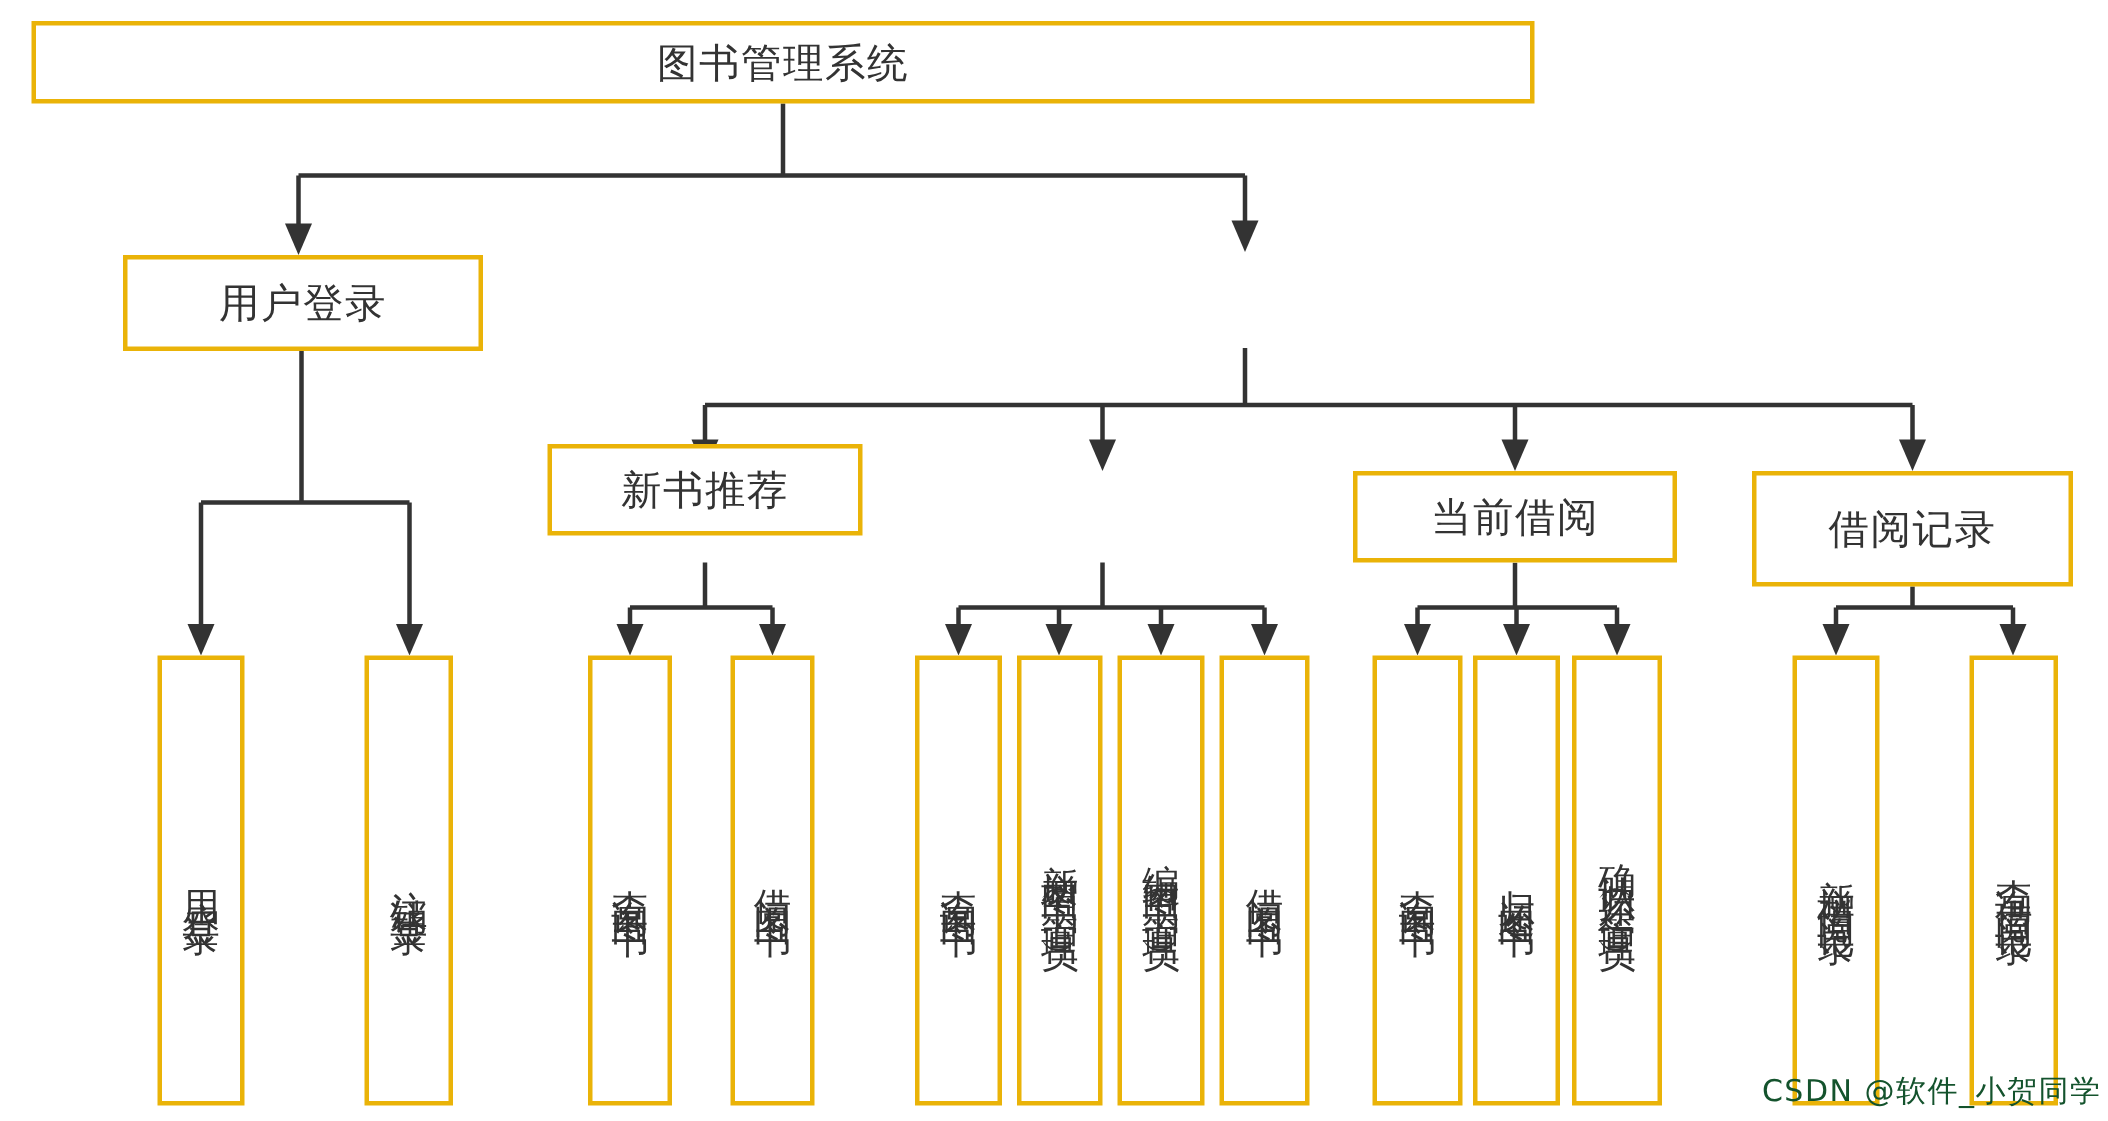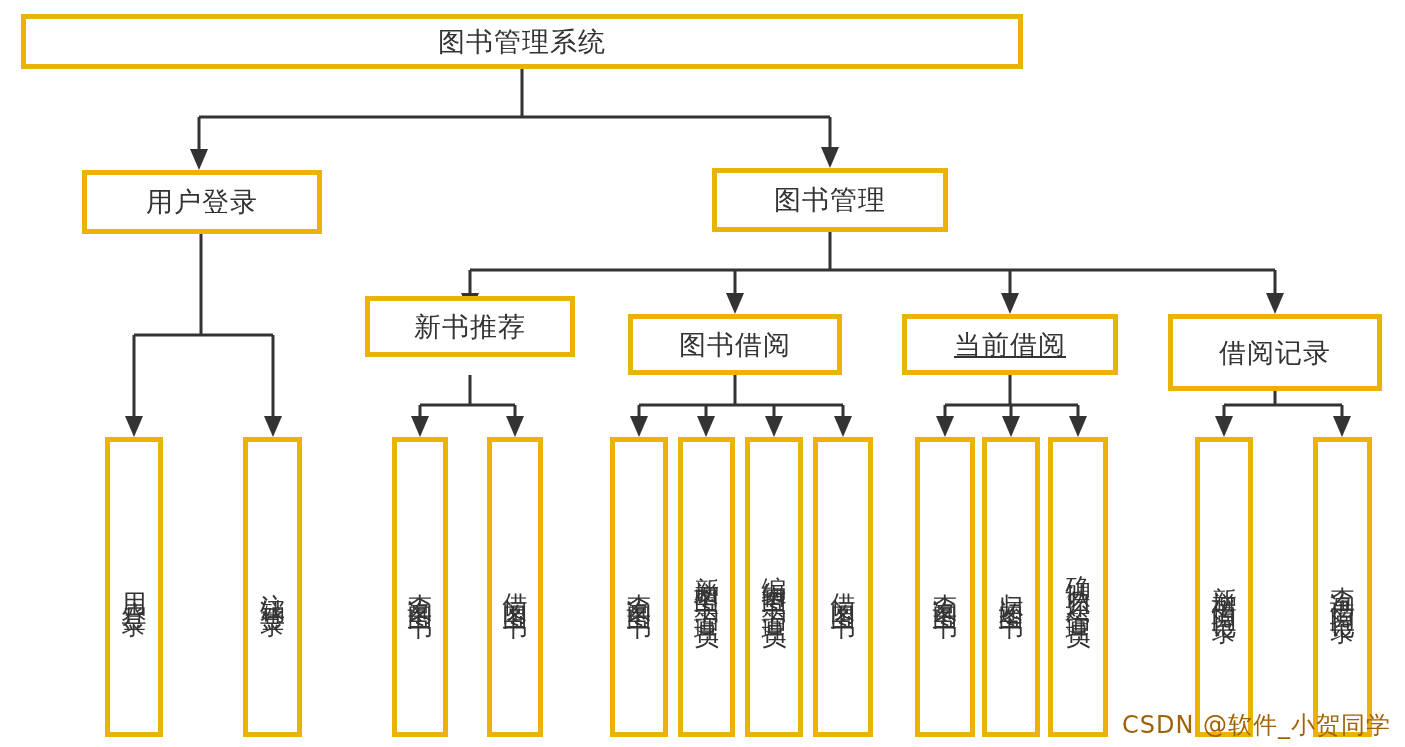--- a/index.html
+++ b/index.html
@@ -18,44 +18,44 @@
   #connectors {
     position: absolute;
     left: 0; top: 0;
     width: 1405px;
     height: 747px;
     z-index: 1;
   }
   .node {
     position: absolute;
     box-sizing: border-box;
-    border: 5px solid #eab308;
+    border: 3px solid #eab308;
     background: #ffffff;
     color: #333333;
     display: flex;
     align-items: center;
     justify-content: center;
     z-index: 2;
   }
   .hbox { font-size: 27px; letter-spacing: 1px; }
   .root-box { font-size: 27px; }
   .vbox .vtext {
     writing-mode: vertical-rl;
     text-orientation: mixed;
     font-size: 25px;
     letter-spacing: 7px;
     line-height: 1;
     white-space: nowrap;
   }
   .watermark {
     position: absolute;
-    right: 14px;
+    right: 4px;
     bottom: 6px;
-    font-size: 24px;
-    color: #a16207;
+    font-size: 20px;
+    color: #14532d;
     letter-spacing: 1px;
     z-index: 5;
     pointer-events: none;
   }
 </style>
 </head>
 <body>
 
 <div id="stage">
 
@@ -99,31 +99,25 @@
     </g>
   </svg>
 
   <div class="node hbox root-box" style="left:21px; top:14px; width:1002px; height:55px;">
     <span>图书管理系统</span>
   </div>
 
   <div class="node hbox" style="left:82px; top:170px; width:240px; height:64px;">
     <span>用户登录</span>
   </div>
-  <div class="node hbox" style="left:712px; top:168px; width:236px; height:64px;">
-    <span>图书管理</span>
-  </div>
 
   <div class="node hbox" style="left:365px; top:296px; width:210px; height:61px;">
     <span>新书推荐</span>
   </div>
-  <div class="node hbox" style="left:628px; top:314px; width:214px; height:61px;">
-    <span>图书借阅</span>
-  </div>
-  <div class="node hbox" style="left:902px; top:314px; width:216px; height:61px;text-decoration:underline;">
+  <div class="node hbox" style="left:902px; top:314px; width:216px; height:61px;">
     <span>当前借阅</span>
   </div>
   <div class="node hbox" style="left:1168px; top:314px; width:214px; height:77px;">
     <span>借阅记录</span>
   </div>
 
   <div class="node vbox" style="left:105px; top:437px; width:58px; height:300px;">
     <span class="vtext">用户登录</span>
   </div>
   <div class="node vbox" style="left:243px; top:437px; width:59px; height:300px;">

